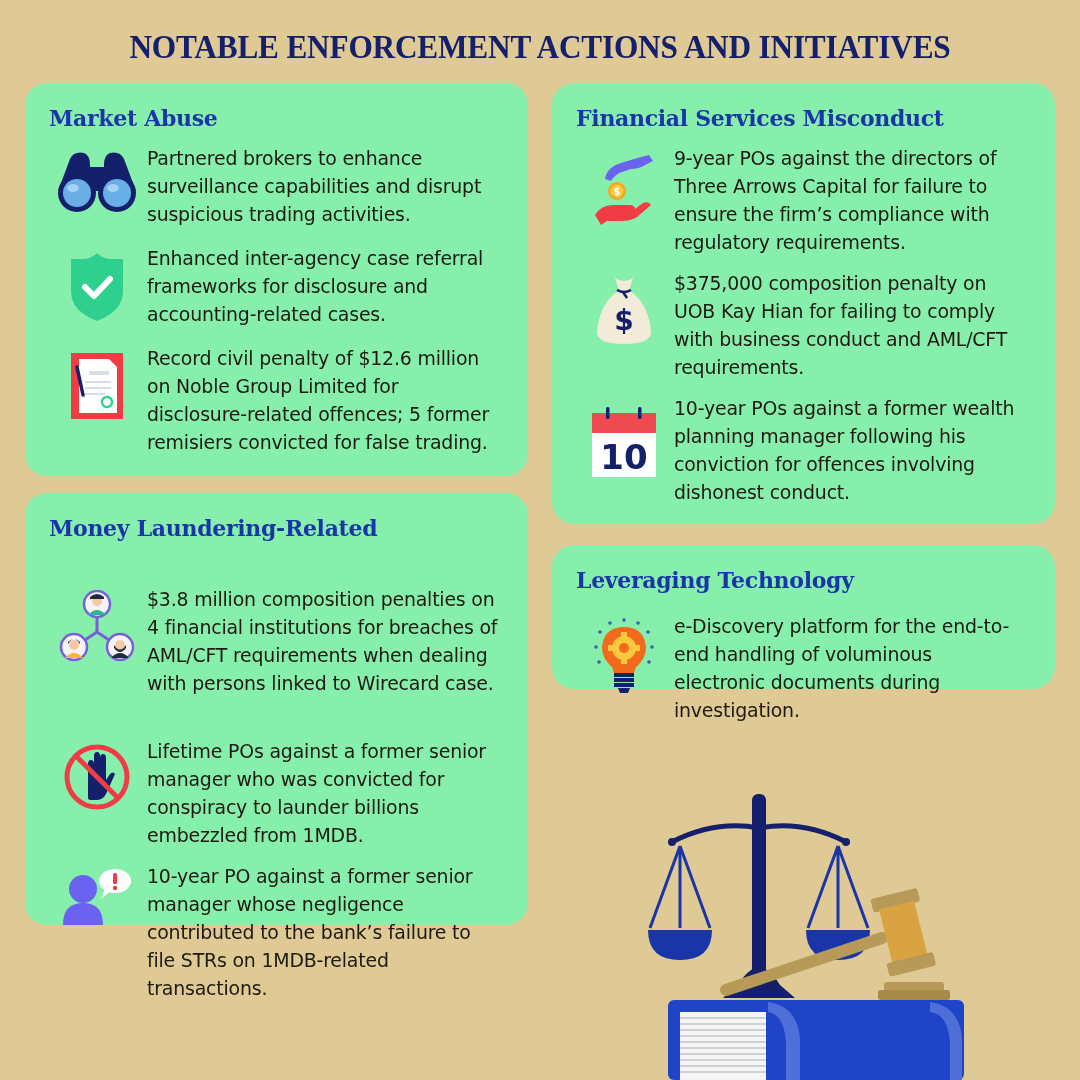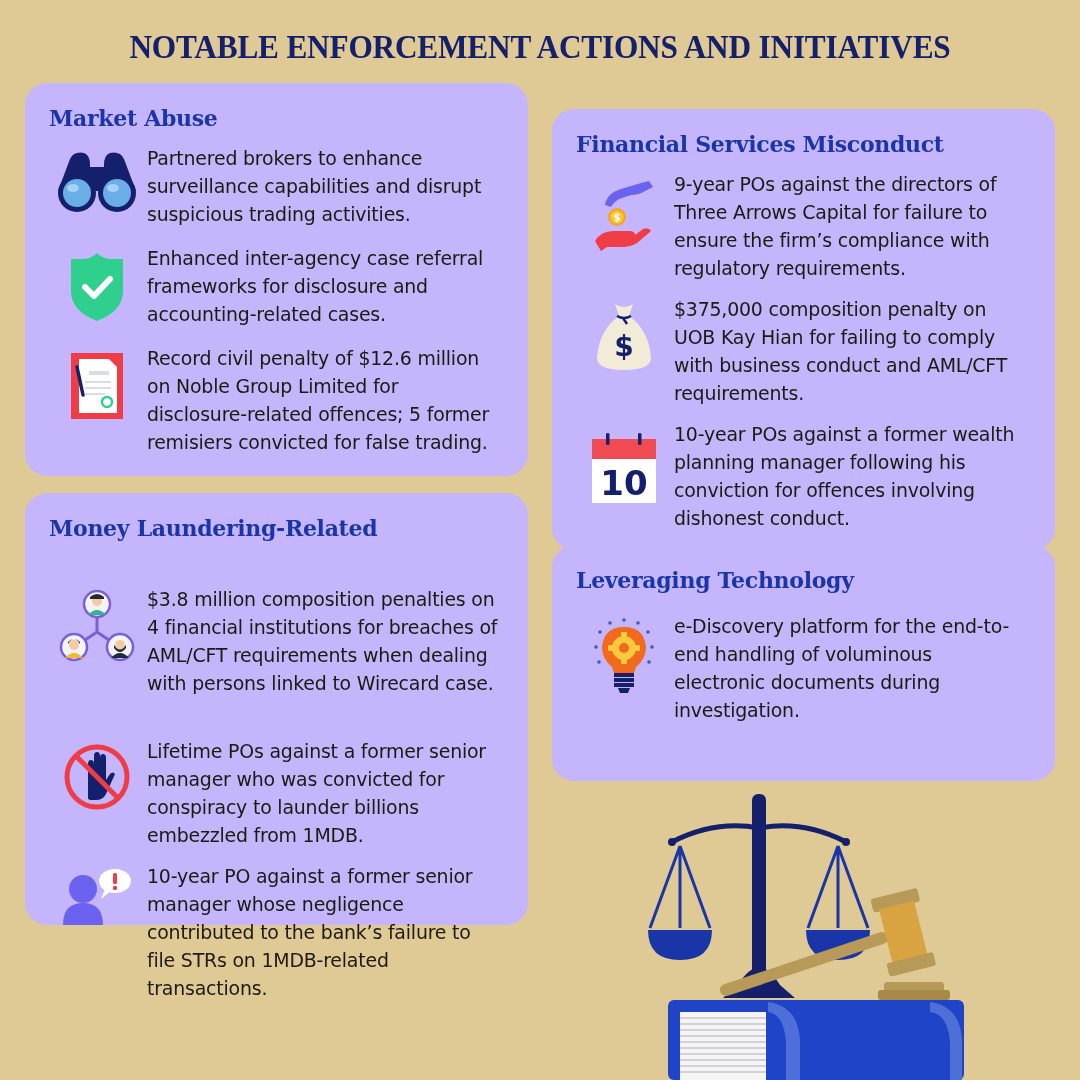--- a/index.html
+++ b/index.html
@@ -8,39 +8,39 @@
     background:#dfc994;
     font-family:"DejaVu Sans","Liberation Sans",sans-serif;
   }
   .page-title {
     position:absolute; left:0; top:28px; width:1080px; text-align:center;
     font-family:"Liberation Serif","DejaVu Serif",serif; font-weight:bold;
     font-size:34px; color:#14206b; letter-spacing:-0.2px;
     transform:scaleX(0.92); transform-origin:center;
   }
   .card {
-    position:absolute; background:#c4b5fd; border-radius:22px;
+    position:absolute; background:#86efac; border-radius:22px;
   }
   .card h2 {
     margin:0; position:absolute; left:24px; top:20px;
     font-family:"DejaVu Serif","Liberation Serif",serif; font-weight:bold;
     font-size:22px; line-height:30px; color:#1a35a8; letter-spacing:-0.3px;
   }
   .item { position:absolute; left:0; right:0; }
   .item .icon { position:absolute; left:22px; width:100px; display:flex; justify-content:center; }
   .item .text {
     position:absolute; left:122px; right:18px;
     font-size:19.5px; line-height:28px; color:#1e1a10; letter-spacing:-0.2px;
     font-family:"DejaVu Sans","Liberation Sans",sans-serif;
     transform:scaleX(0.97); transform-origin:left top;
   }
   #card-market { left:25px; top:83px; width:503px; height:393px; }
   #card-money { left:25px; top:493px; width:503px; height:432px; }
-  #card-fin { left:552px; top:83px; width:503px; height:441px;margin-top:26px; }
-  #card-tech { left:552px; top:545px; width:503px; height:236px; }
+  #card-fin { left:552px; top:83px; width:503px; height:441px; }
+  #card-tech { left:552px; top:545px; width:503px; height:144px; }
   .illustration { position:absolute; left:620px; top:780px; width:360px; height:300px; }
 </style>
 </head>
 <body>
 
 <div class="page-title">NOTABLE ENFORCEMENT ACTIONS AND INITIATIVES</div>
 
 <section class="card" id="card-market">
   <h2>Market Abuse</h2>
 

